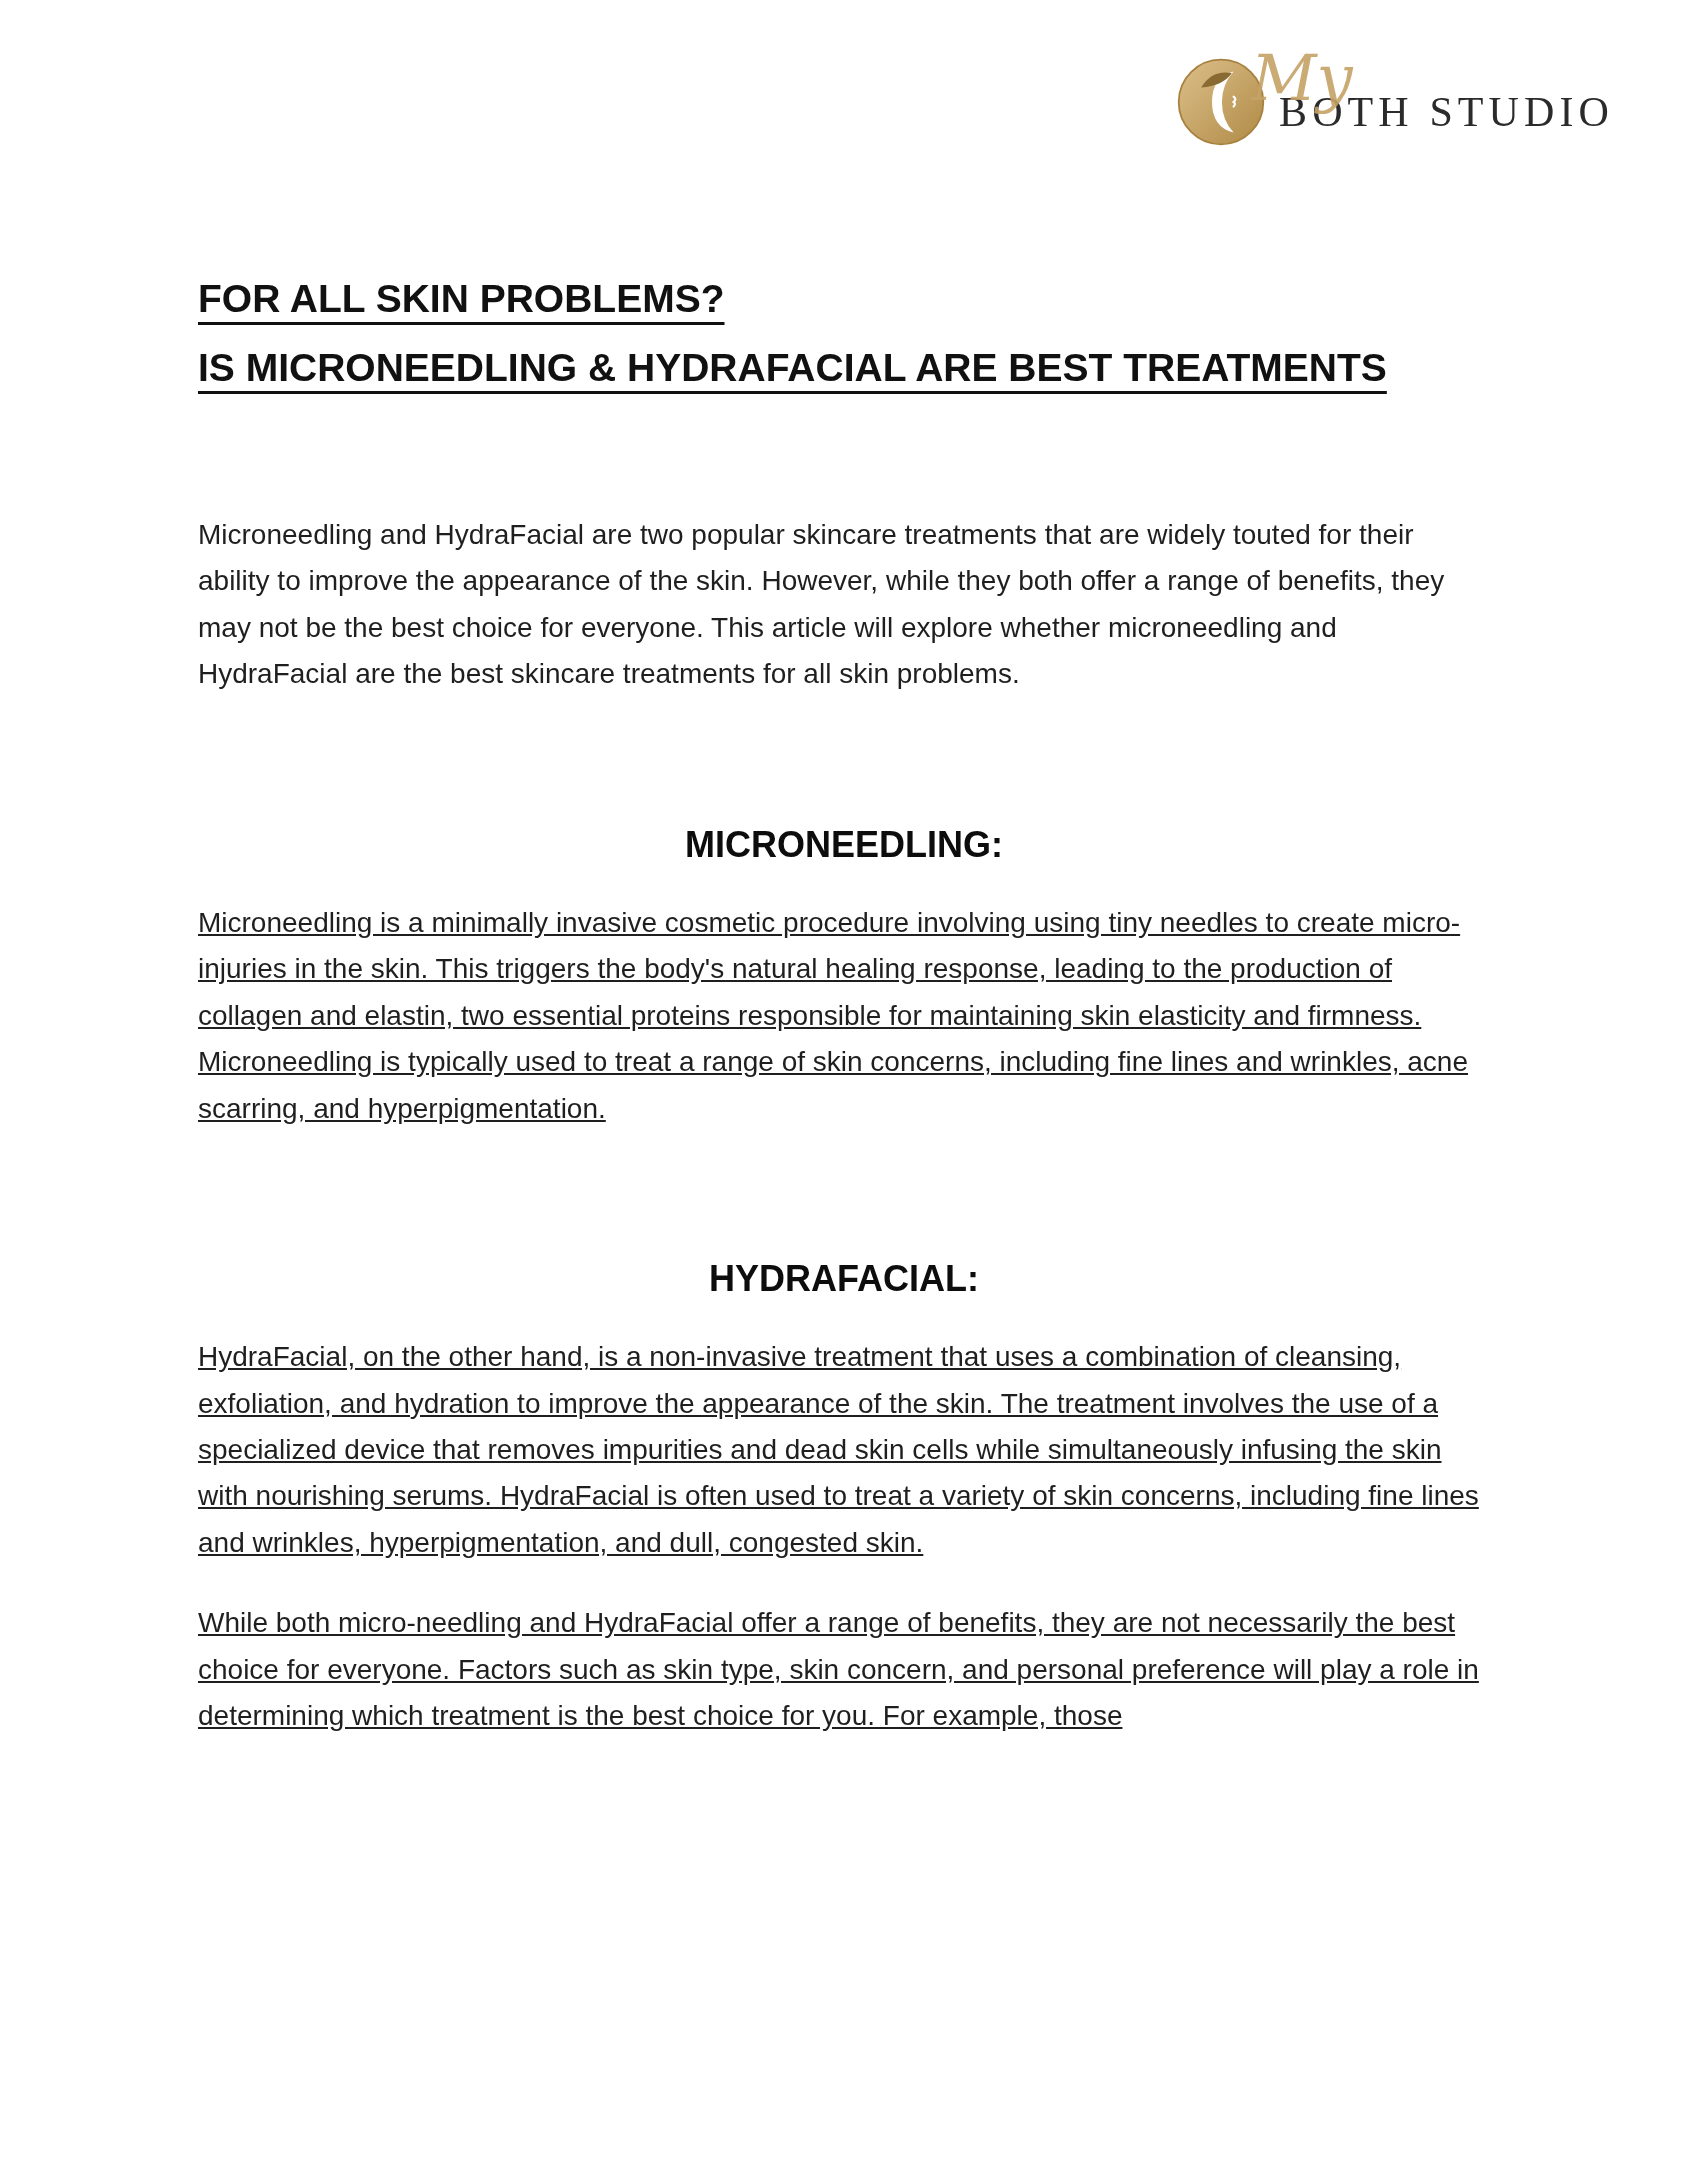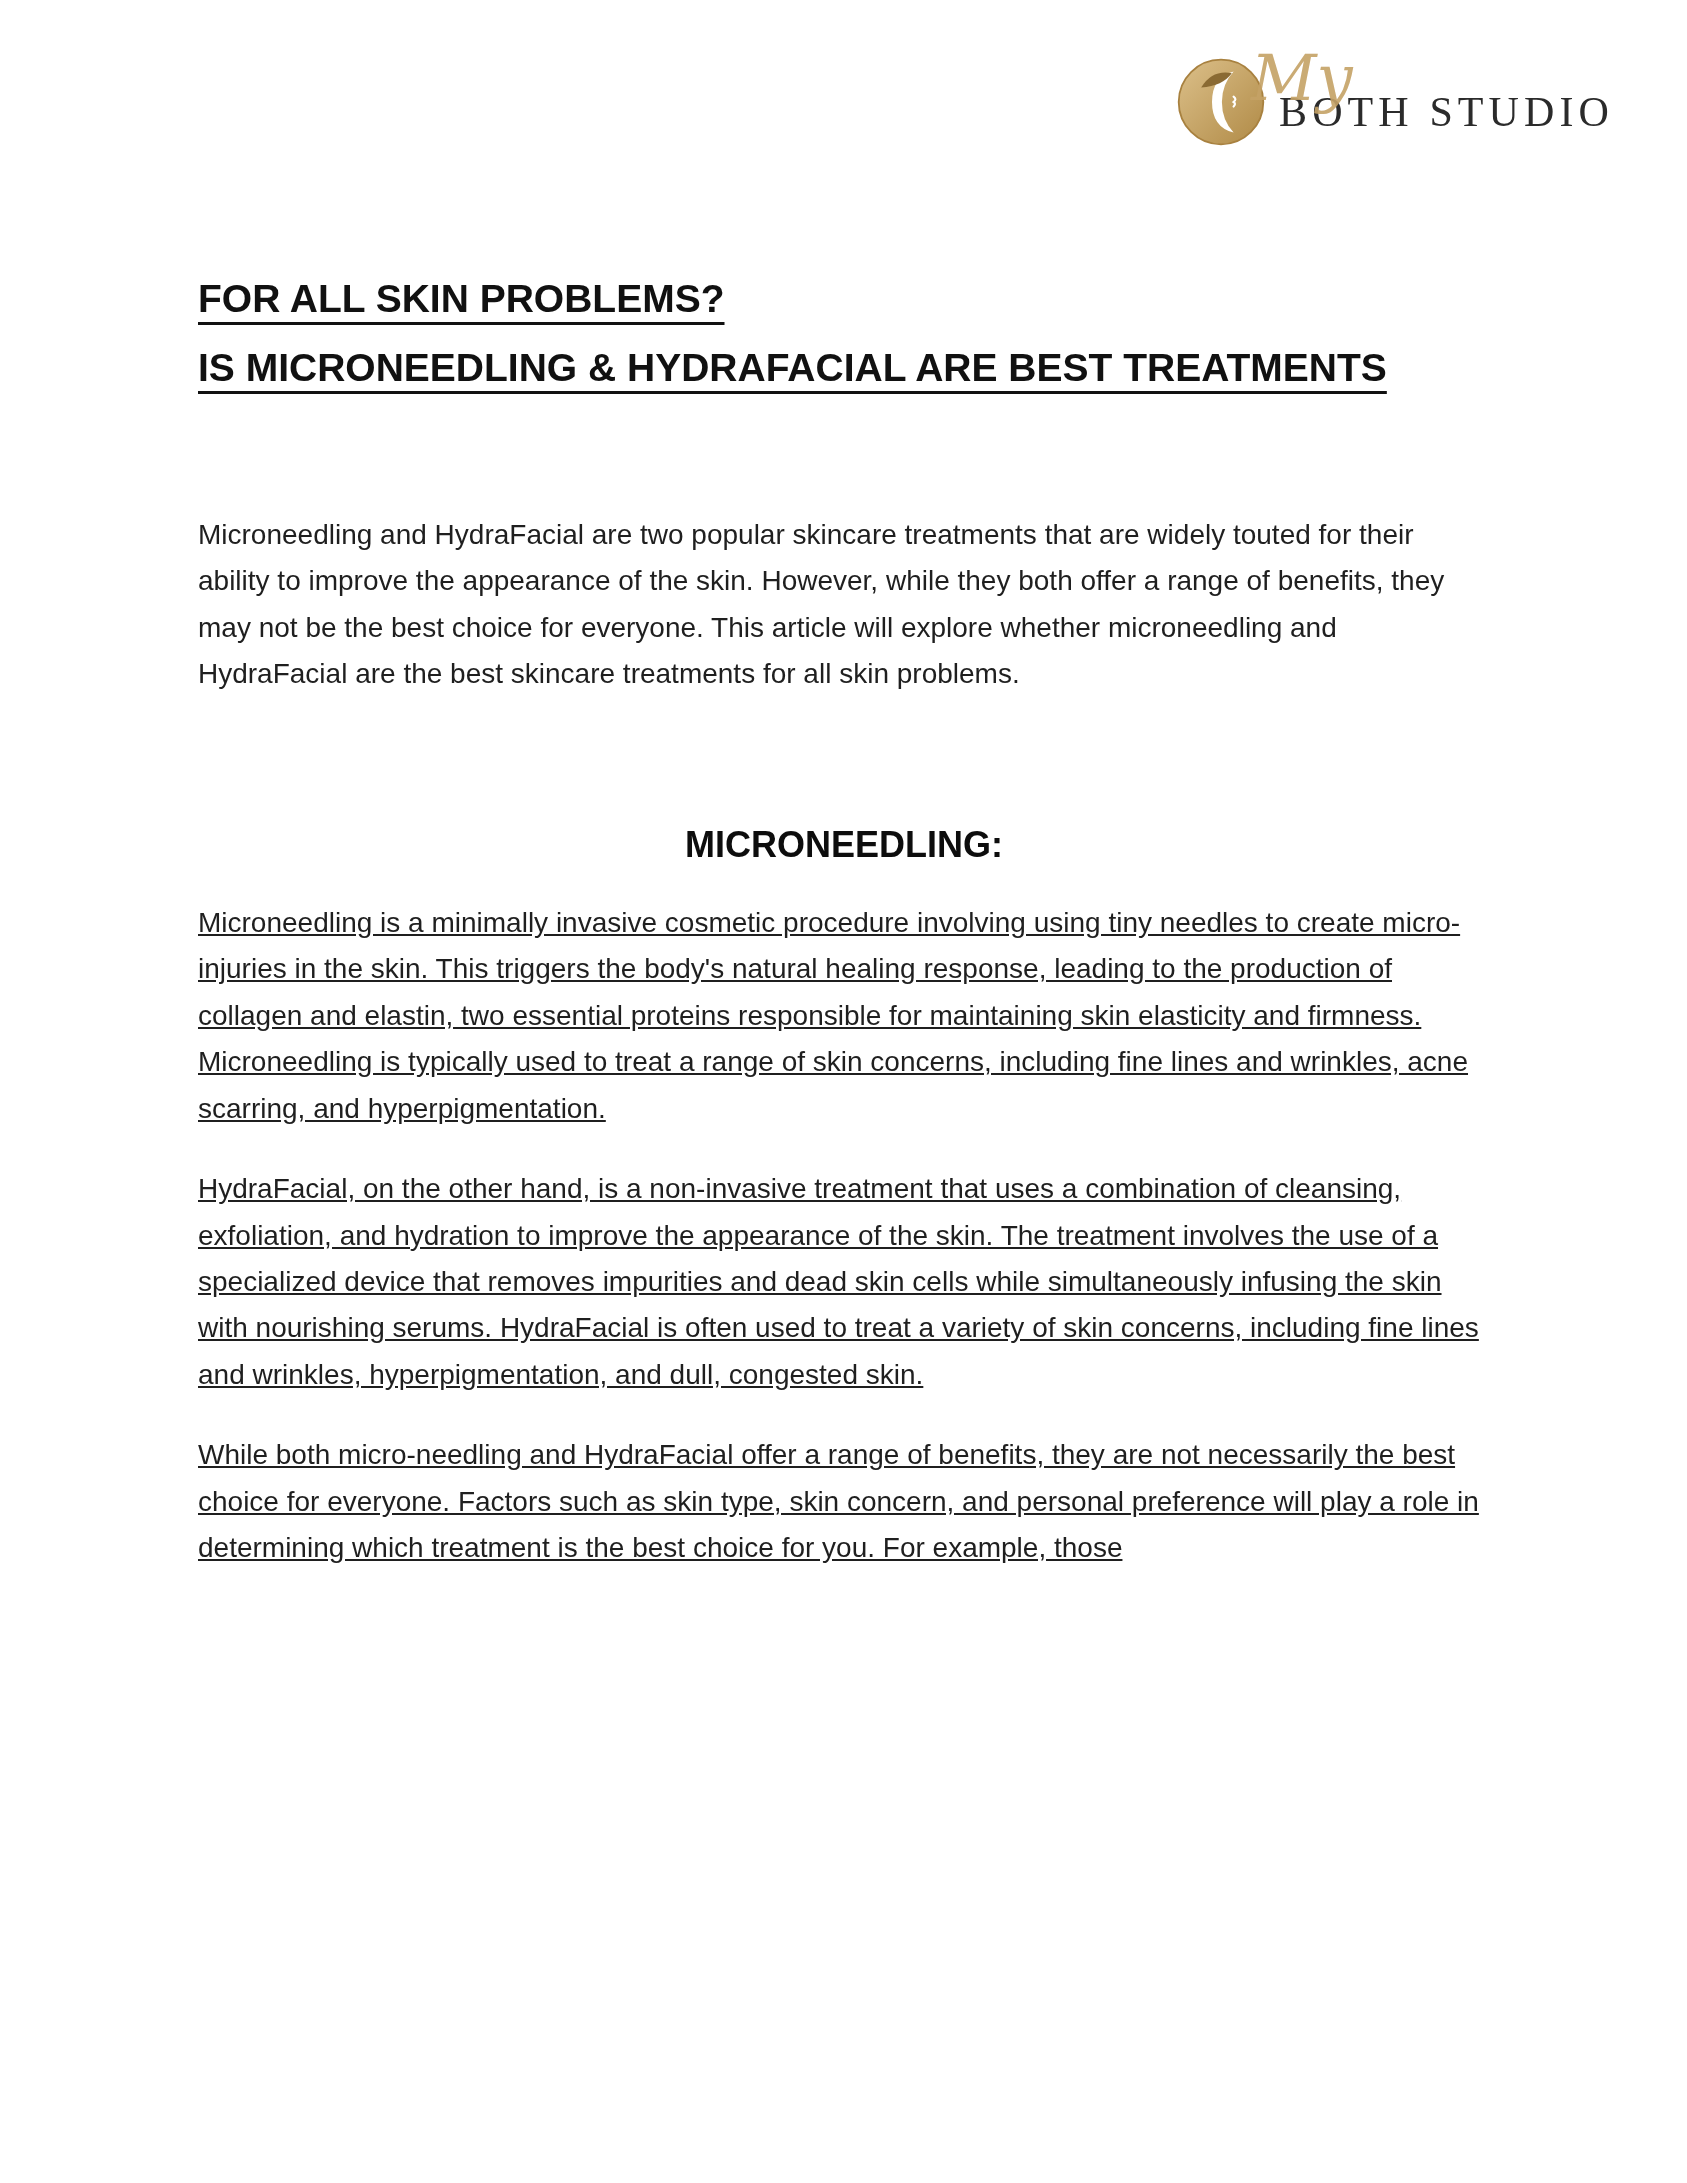--- a/index.html
+++ b/index.html
@@ -136,20 +136,21 @@
     </h1>
 
     <p class="paragraph intro">Microneedling and HydraFacial are two popular skincare treatments that are widely touted for their ability to improve the appearance of the skin. However, while they both offer a range of benefits, they may not be the best choice for everyone. This article will explore whether microneedling and HydraFacial are the best skincare treatments for all skin problems.</p>
 
     <div>
       <h2 class="section-heading">MICRONEEDLING:</h2>
       <p class="paragraph section-body">Microneedling is a minimally invasive cosmetic procedure involving using tiny needles to create micro-injuries in the skin. This triggers the body's natural healing response, leading to the production of collagen and elastin, two essential proteins responsible for maintaining skin elasticity and firmness. Microneedling is typically used to treat a range of skin concerns, including fine lines and wrinkles, acne scarring, and hyperpigmentation.</p>
     </div>
 
     <div>
+      <h2 class="section-heading">HYDRAFACIAL:</h2>
       <p class="paragraph section-body">HydraFacial, on the other hand, is a non-invasive treatment that uses a combination of cleansing, exfoliation, and hydration to improve the appearance of the skin. The treatment involves the use of a specialized device that removes impurities and dead skin cells while simultaneously infusing the skin with nourishing serums. HydraFacial is often used to treat a variety of skin concerns, including fine lines and wrinkles, hyperpigmentation, and dull, congested skin.</p>
     </div>
 
     <div>
       <p class="paragraph section-body">While both micro-needling and HydraFacial offer a range of benefits, they are not necessarily the best choice for everyone. Factors such as skin type, skin concern, and personal preference will play a role in determining which treatment is the best choice for you. For example, those</p>
     </div>
 
   </div>
 </div>
 

